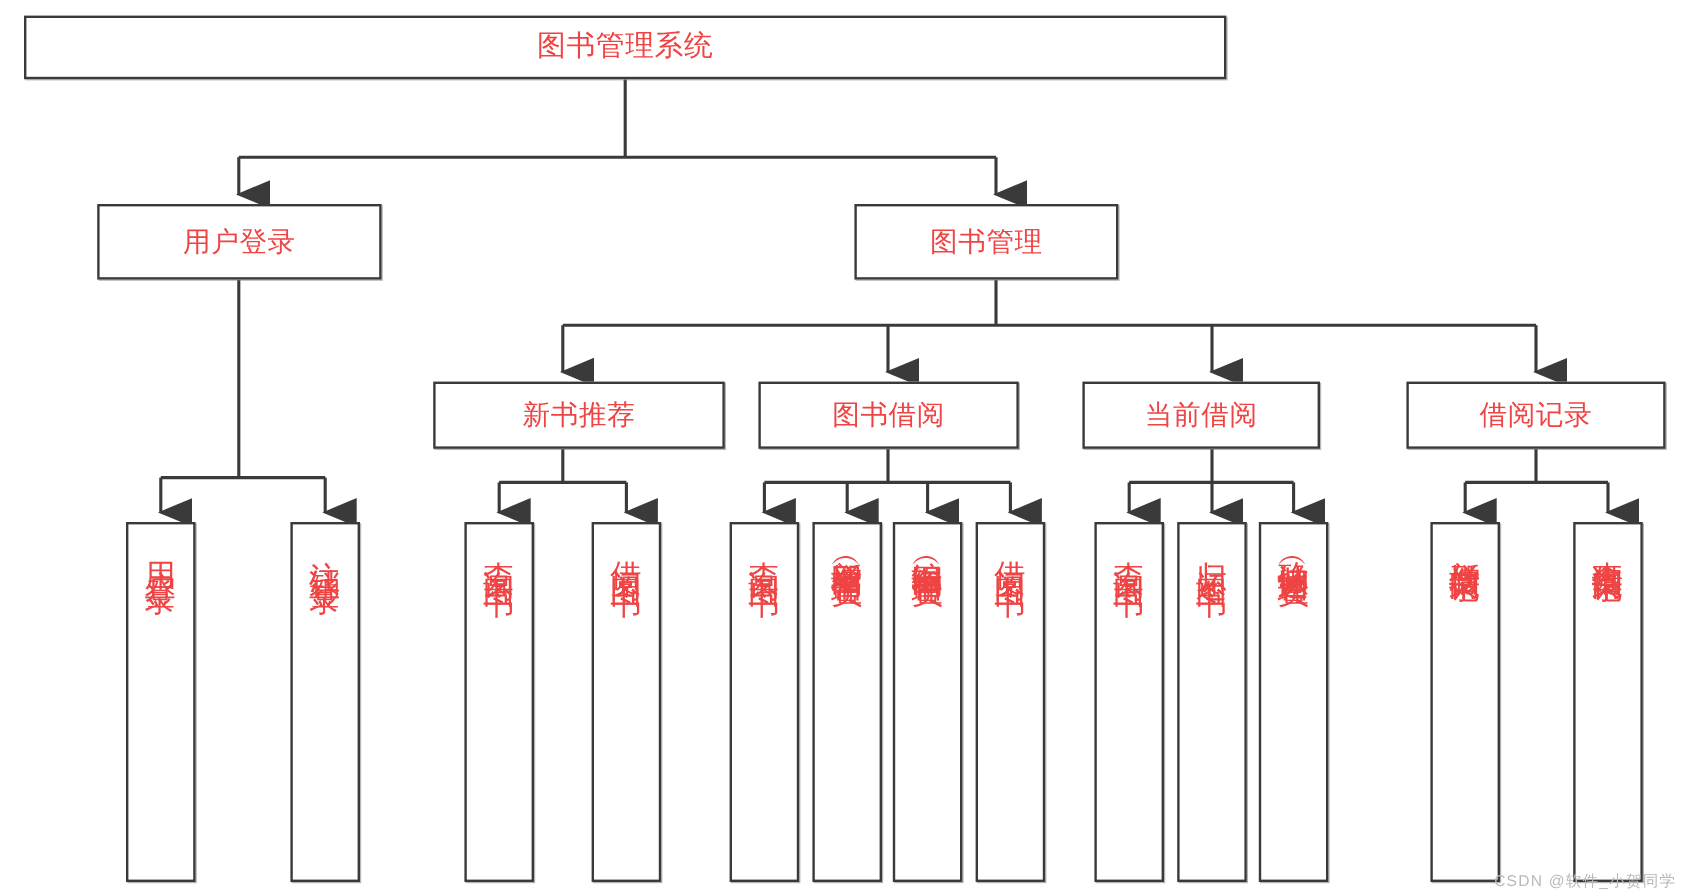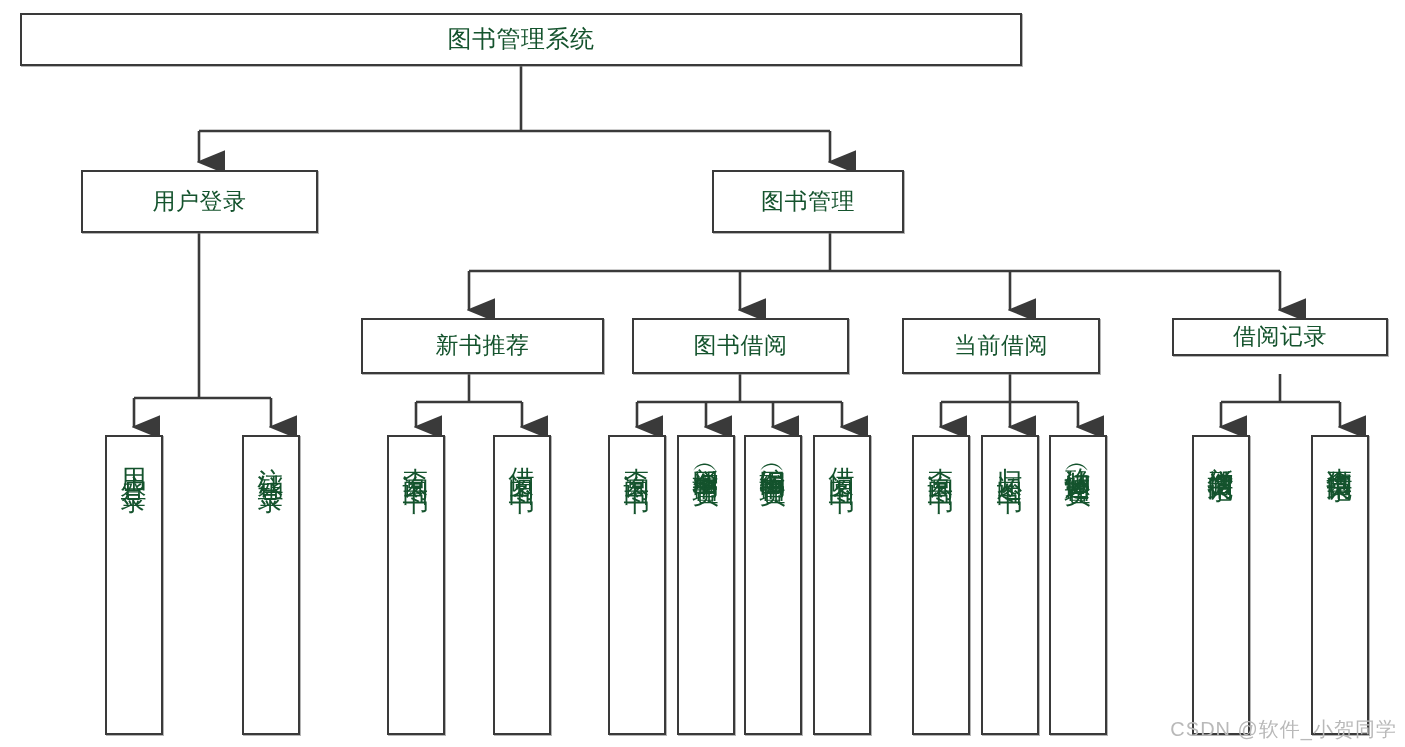--- a/index.html
+++ b/index.html
@@ -24,21 +24,21 @@
   }
   
   .node{
     position:absolute;
     box-sizing:border-box;
     background:#ffffff;
     border:2px solid #3a3a3a;
     display:flex;
     align-items:center;
     justify-content:center;
-    color:#14532d;
+    color:#ef4444;
     box-shadow:1px 1px 0 rgba(120,120,120,.55);
   }
   .node .lbl{
     display:block;
     text-align:center;
     line-height:1.18;
     letter-spacing:.5px;
   }
   
   .node.h .lbl{
@@ -59,21 +59,21 @@
     line-height:1.0;
     letter-spacing:7px;
     white-space:nowrap;
   }
   .node.v.tall .lbl{letter-spacing:2px;}
   
   #watermark{
     position:absolute;
     right:8px;
     bottom:4px;
-    font-size:20px;
+    font-size:13px;
     color:#b9b9b9;
     letter-spacing:1px;
     white-space:nowrap;
     user-select:none;
   }
 </style>
 </head>
 <body>
 
 <div id="canvas">
@@ -129,37 +129,37 @@
   </svg>
 
   <div class="node h root" style="left:20px;top:13px;width:1002px;height:53px;">
     <span class="lbl">图书管理系统</span>
   </div>
 
   <div class="node h" style="left:81px;top:170px;width:237px;height:63px;">
     <span class="lbl">用户登录</span>
   </div>
 
-  <div class="node h" style="left:712px;top:170px;width:192px;height:63px;">
+  <div class="node h" style="left:712px;top:170px;width:220px;height:63px;">
     <span class="lbl">图书管理</span>
   </div>
 
   <div class="node h" style="left:361px;top:318px;width:243px;height:56px;">
     <span class="lbl">新书推荐</span>
   </div>
 
   <div class="node h" style="left:632px;top:318px;width:217px;height:56px;">
     <span class="lbl">图书借阅</span>
   </div>
 
   <div class="node h" style="left:902px;top:318px;width:198px;height:56px;">
     <span class="lbl">当前借阅</span>
   </div>
 
-  <div class="node h" style="left:1172px;top:318px;width:216px;height:38px;">
+  <div class="node h" style="left:1172px;top:318px;width:216px;height:56px;">
     <span class="lbl">借阅记录</span>
   </div>
 
   <div class="node v" style="left:105px;top:435px;width:58px;height:300px;">
     <span class="lbl">用户登录</span>
   </div>
 
   <div class="node v" style="left:242px;top:435px;width:58px;height:300px;">
     <span class="lbl">注销登录</span>
   </div>

